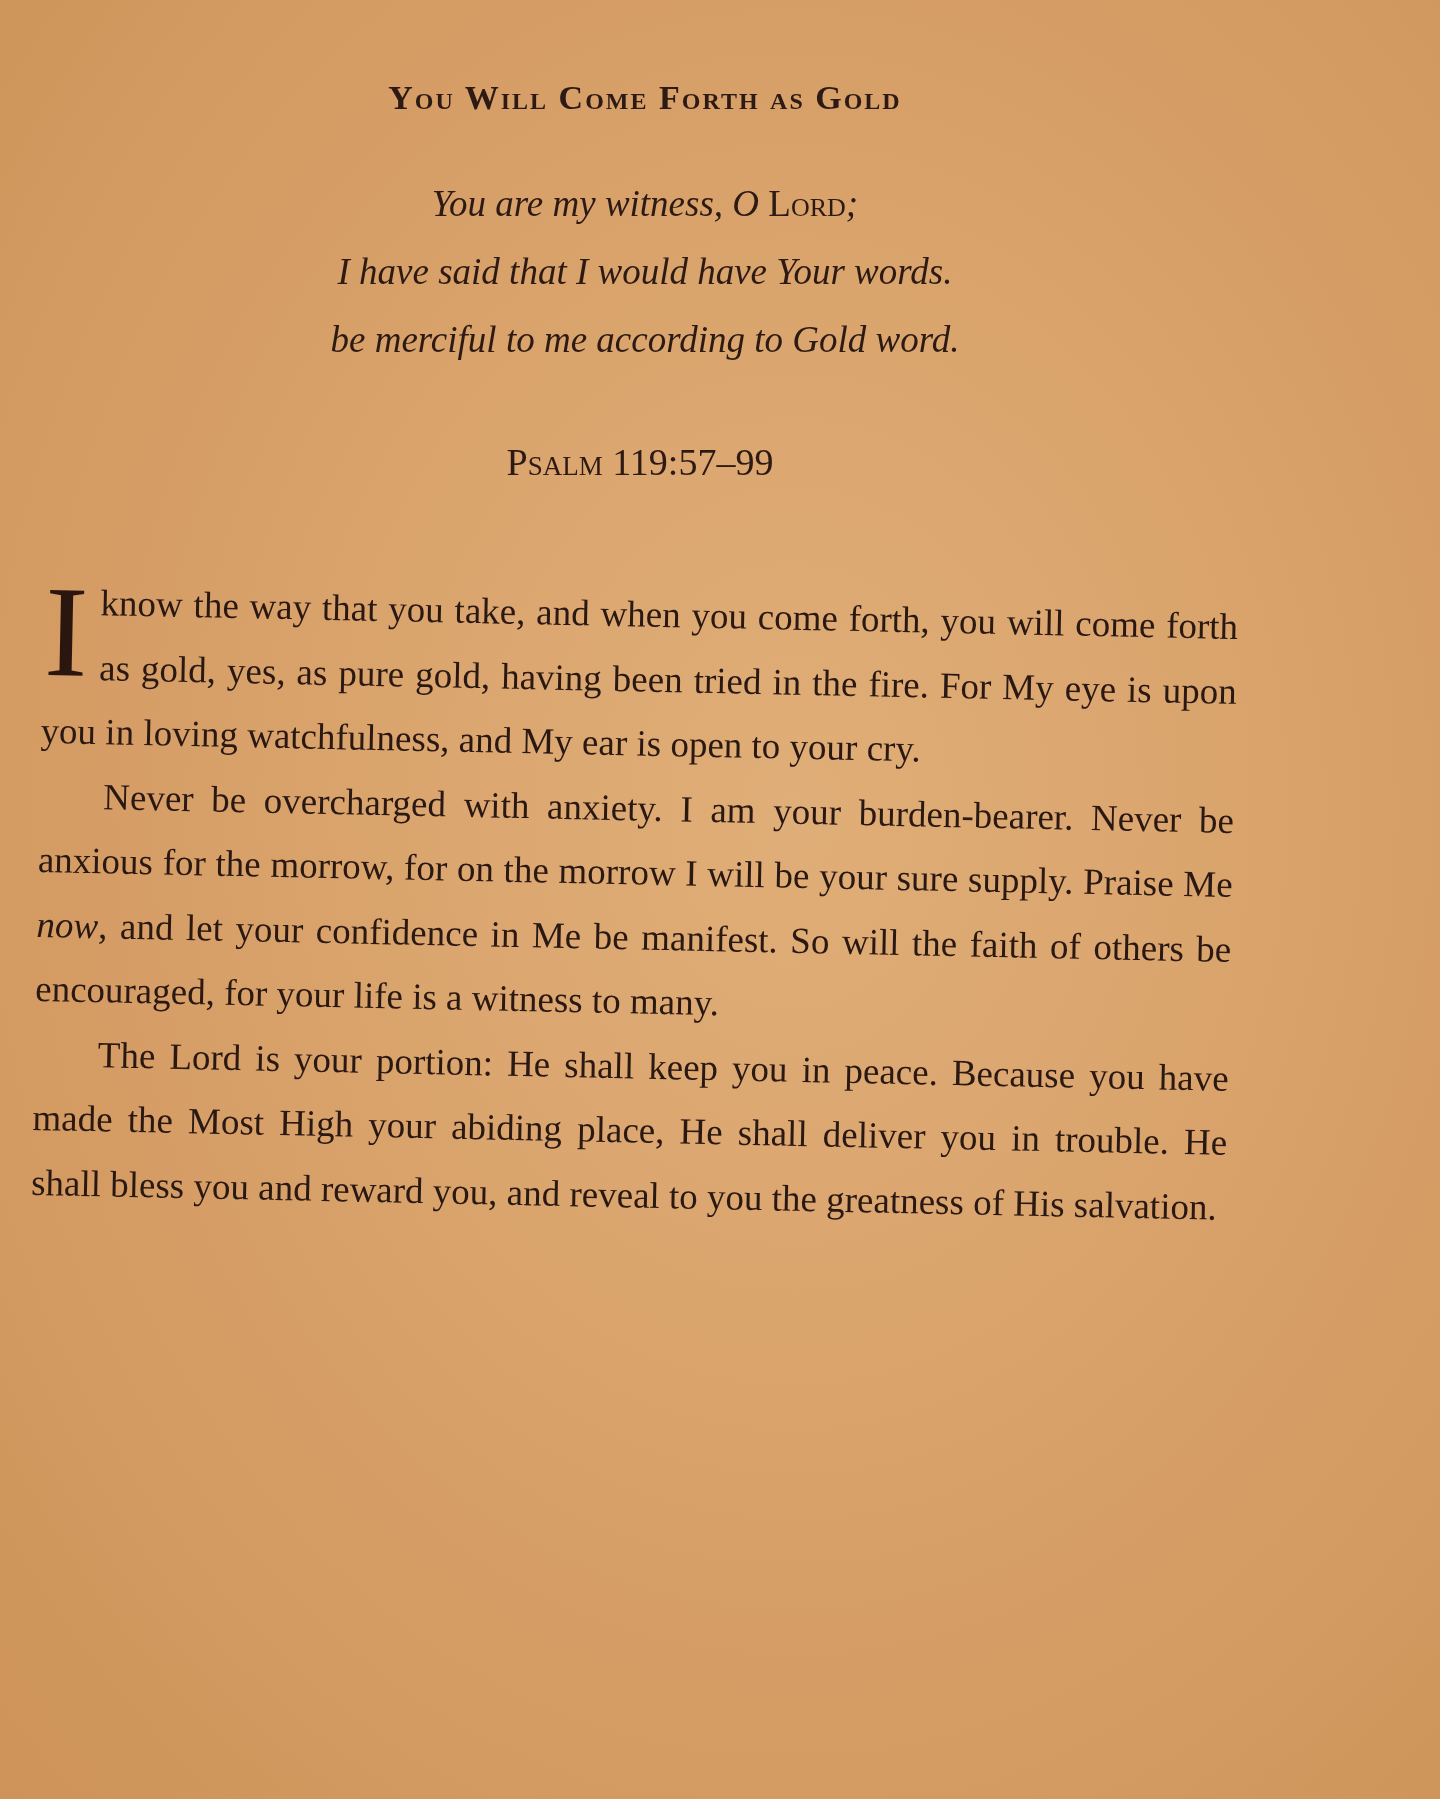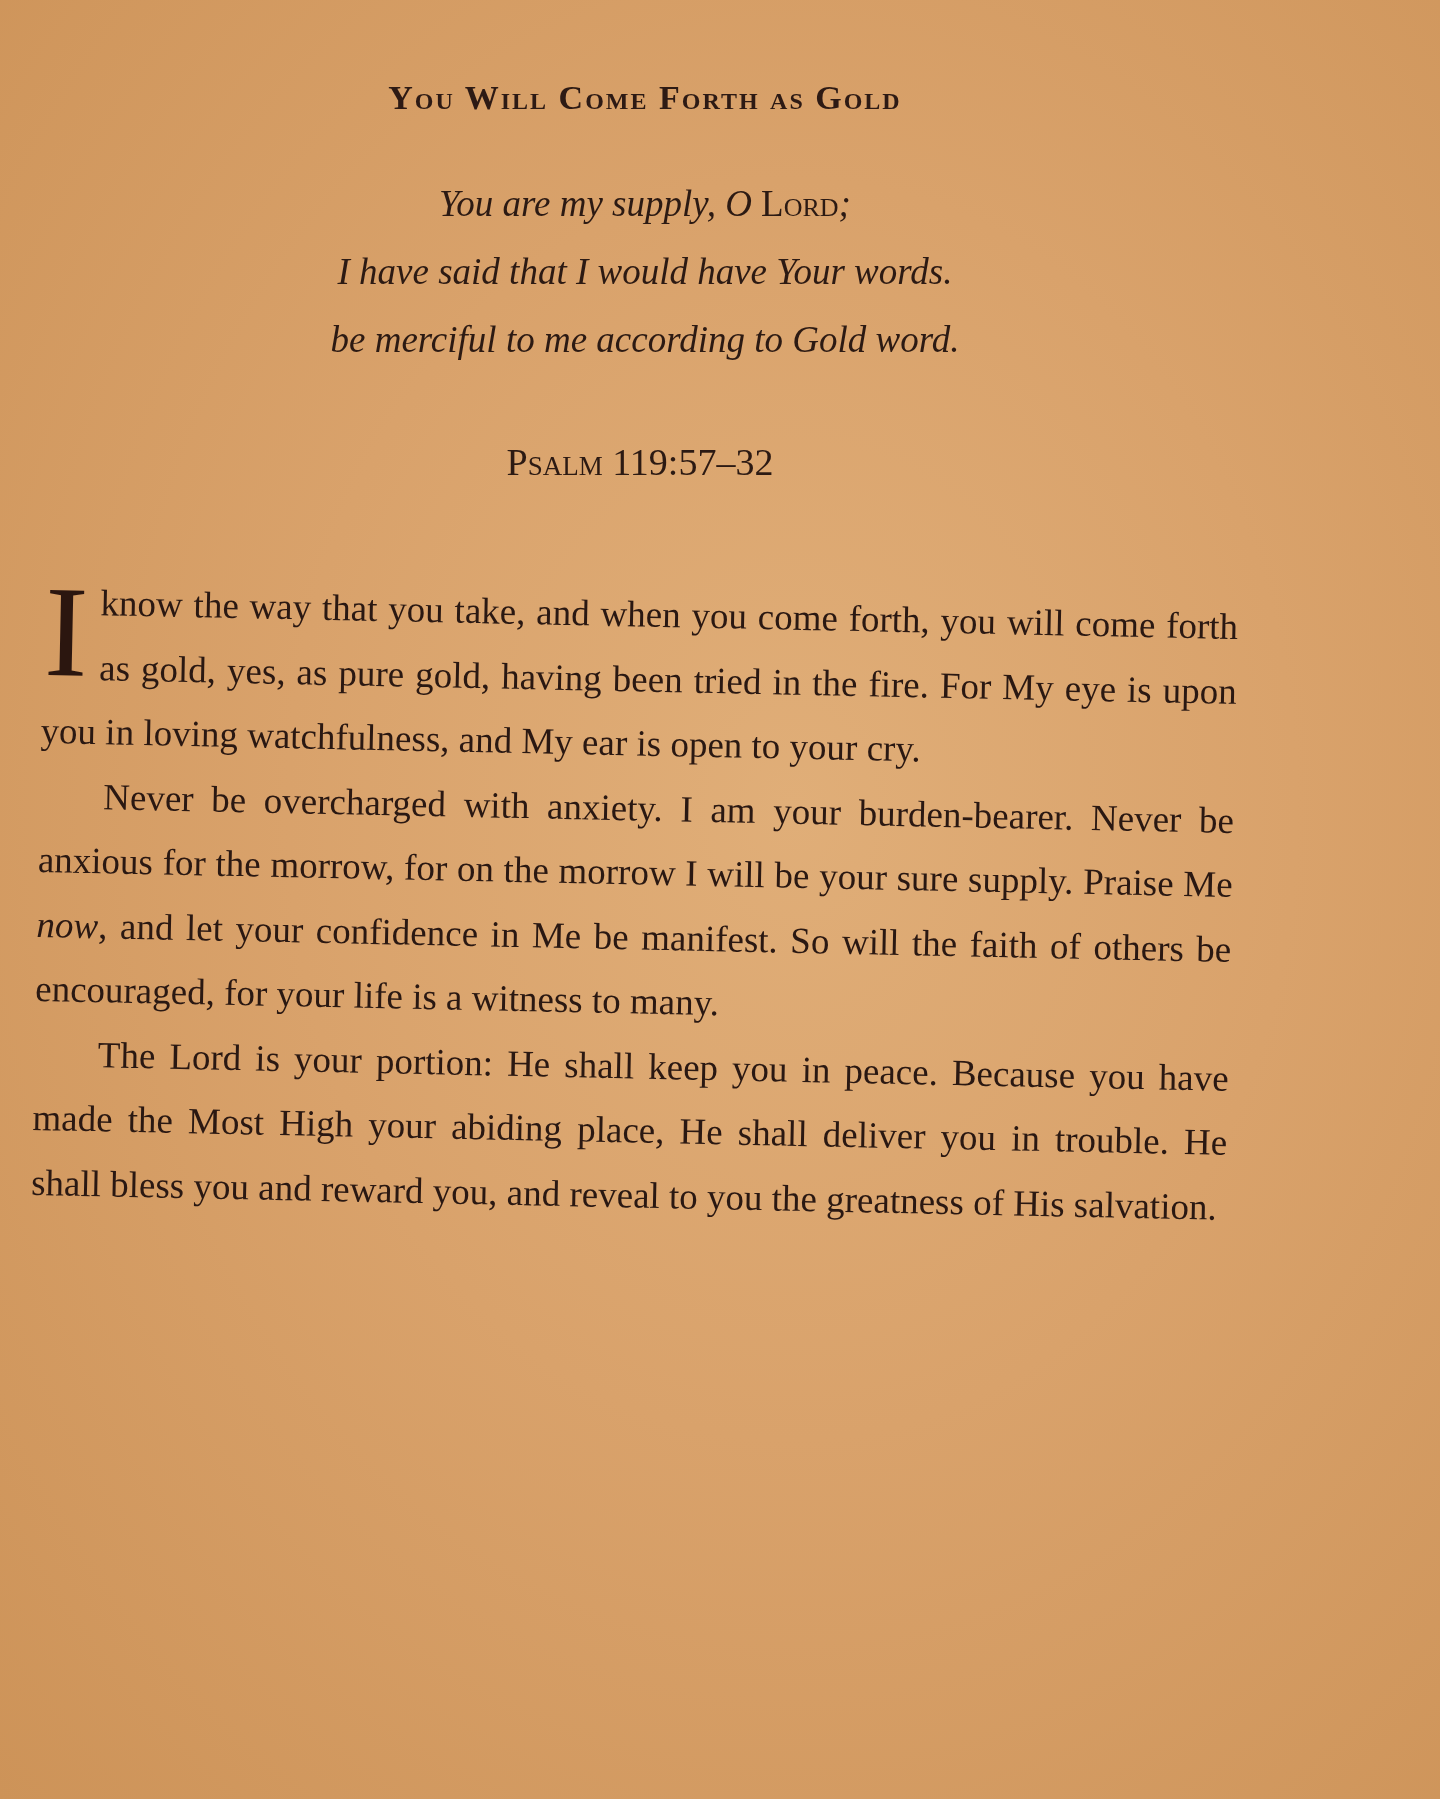--- a/index.html
+++ b/index.html
@@ -38,24 +38,24 @@
     color: #2b160f;
   }
   em { font-style: italic; }
 </style>
 </head>
 <body>
 
 <div class="title">You Will Come Forth as Gold</div>
 
 <div class="verse">
-  <span class="line"><span>You are my supply, O </span><span class="sc">Lord</span><span>;</span></span>
+  <span class="line"><span>You are my witness, O </span><span class="sc">Lord</span><span>;</span></span>
   <span class="line">I have said that I would have Your words.</span>
   <span class="line">be merciful to me according to Gold word.</span>
 </div>
 
-<div class="citation">Psalm 119:57–32</div>
+<div class="citation">Psalm 119:57–99</div>
 
 <div class="body">
   <p class="first"><span class="dropcap">I</span><span>know the way that you take, and when you come forth, you will come forth as gold, yes, as pure gold, having been tried in the fire. For My eye is upon you in loving watchfulness, and My ear is open to your cry.</span></p>
   <p><span>Never be overcharged with anxiety. I am your burden-bearer. Never be anxious for the morrow, for on the morrow I will be your sure supply. Praise Me </span><em>now</em><span>, and let your confidence in Me be manifest. So will the faith of others be encouraged, for your life is a witness to many.</span></p>
   <p>The Lord is your portion: He shall keep you in peace. Because you have made the Most High your abiding place, He shall deliver you in trouble. He shall bless you and reward you, and reveal to you the greatness of His salvation.</p>
 </div>
 
 </body></html>

